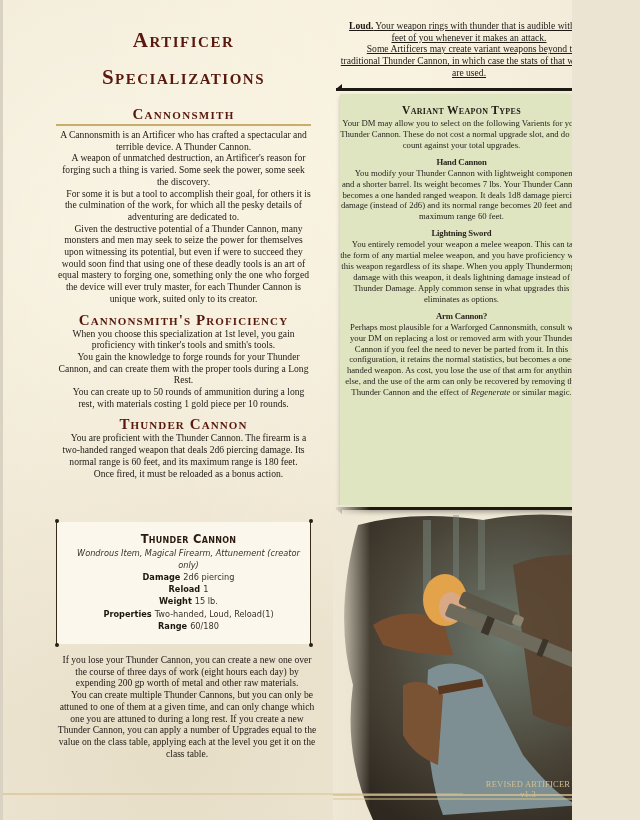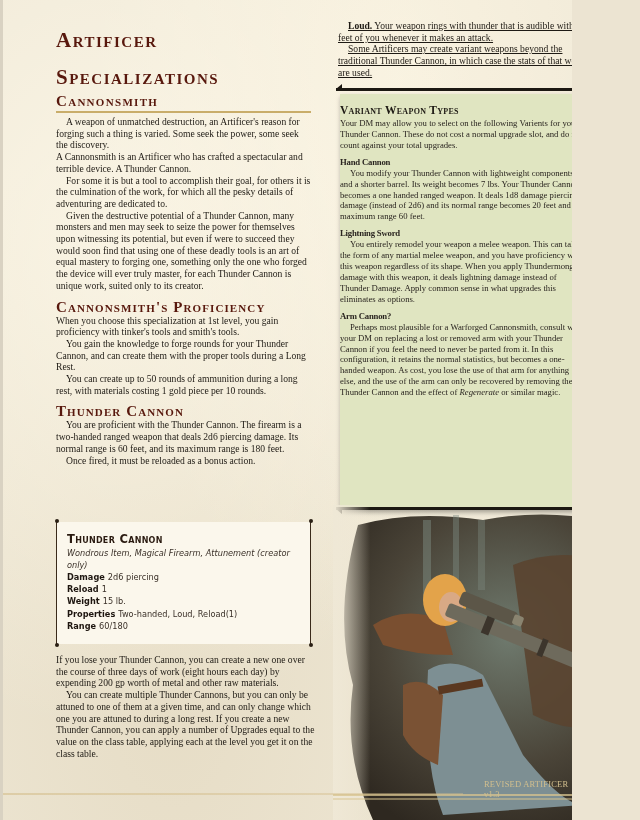--- a/index.html
+++ b/index.html
@@ -12,33 +12,34 @@
   }
   .page {
     position: absolute; left: 0; top: 0; width: 572px; height: 820px;
     background:
       radial-gradient(ellipse at 20% 30%, rgba(255,250,235,0.7), rgba(0,0,0,0) 60%),
       radial-gradient(ellipse at 70% 10%, rgba(255,248,230,0.6), rgba(0,0,0,0) 55%),
       radial-gradient(ellipse at 30% 85%, rgba(214,200,168,0.35), rgba(0,0,0,0) 60%),
       #efe8d6;
     border-left: 3px solid #d9d2c2;
     overflow: hidden;
+    text-align: center;
   }
   .col-left { position: absolute; left: 53px; top: 30px; width: 255px; }
   .col-right { position: absolute; left: 335px; top: 9px; width: 262px; }
 
   h1.title {
     font-family: "Liberation Serif", "DejaVu Serif", serif;
     font-variant: small-caps; font-weight: normal;
     color: #58180d; font-size: 21px; line-height: 21px; letter-spacing: 1.5px;
     font-weight: bold;
   }
   h2.sub {
     font-variant: small-caps; font-weight: bold; color: #58180d;
-    font-size: 15px; letter-spacing: 1.3px; line-height: 18px; margin-top: 4px;
+    font-size: 15px; letter-spacing: 1.3px; line-height: 18px; margin-top: 17px;
     border-bottom: 2px solid #c9ad6a; padding-bottom: 1px;
   }
   h3.sect {
     font-variant: small-caps; font-weight: bold; color: #58180d;
     font-size: 15px; letter-spacing: 1.1px; line-height: 15px; margin-top: 6px;
   }
   p.body {
     font-size: 9.6px; line-height: 11.7px; text-indent: 10px;
   }
   p.body.first { text-indent: 0; }
@@ -102,22 +103,22 @@
 <body>
 
 <div class="page">
 
   <div class="col-left">
     <h1 class="title">Artificer</h1>
     <h1 class="title" style="margin-top:16px;">Specializations</h1>
     <h2 class="sub">Cannonsmith</h2>
 
     <div style="margin-top:3px;">
+      <p class="body first">A Cannonsmith is an Artificer who has crafted a spectacular and terrible device. A Thunder Cannon.</p>
       <p class="body">A weapon of unmatched destruction, an Artificer's reason for forging such a thing is varied. Some seek the power, some seek the discovery.</p>
-      <p class="body first">A Cannonsmith is an Artificer who has crafted a spectacular and terrible device. A Thunder Cannon.</p>
       <p class="body">For some it is but a tool to accomplish their goal, for others it is the culmination of the work, for which all the pesky details of adventuring are dedicated to.</p>
       <p class="body">Given the destructive potential of a Thunder Cannon, many monsters and men may seek to seize the power for themselves upon witnessing its potential, but even if were to succeed they would soon find that using one of these deadly tools is an art of equal mastery to forging one, something only the one who forged the device will ever truly master, for each Thunder Cannon is unique work, suited only to its creator.</p>
     </div>
 
     <h3 class="sect" style="margin-top:8px;">Cannonsmith's Proficiency</h3>
     <p class="body first">When you choose this specialization at 1st level, you gain proficiency with tinker's tools and smith's tools.</p>
     <p class="body">You gain the knowledge to forge rounds for your Thunder Cannon, and can create them with the proper tools during a Long Rest.</p>
     <p class="body">You can create up to 50 rounds of ammunition during a long rest, with materials costing 1 gold piece per 10 rounds.</p>
 
     <h3 class="sect" style="margin-top:8px;">Thunder Cannon</h3>

